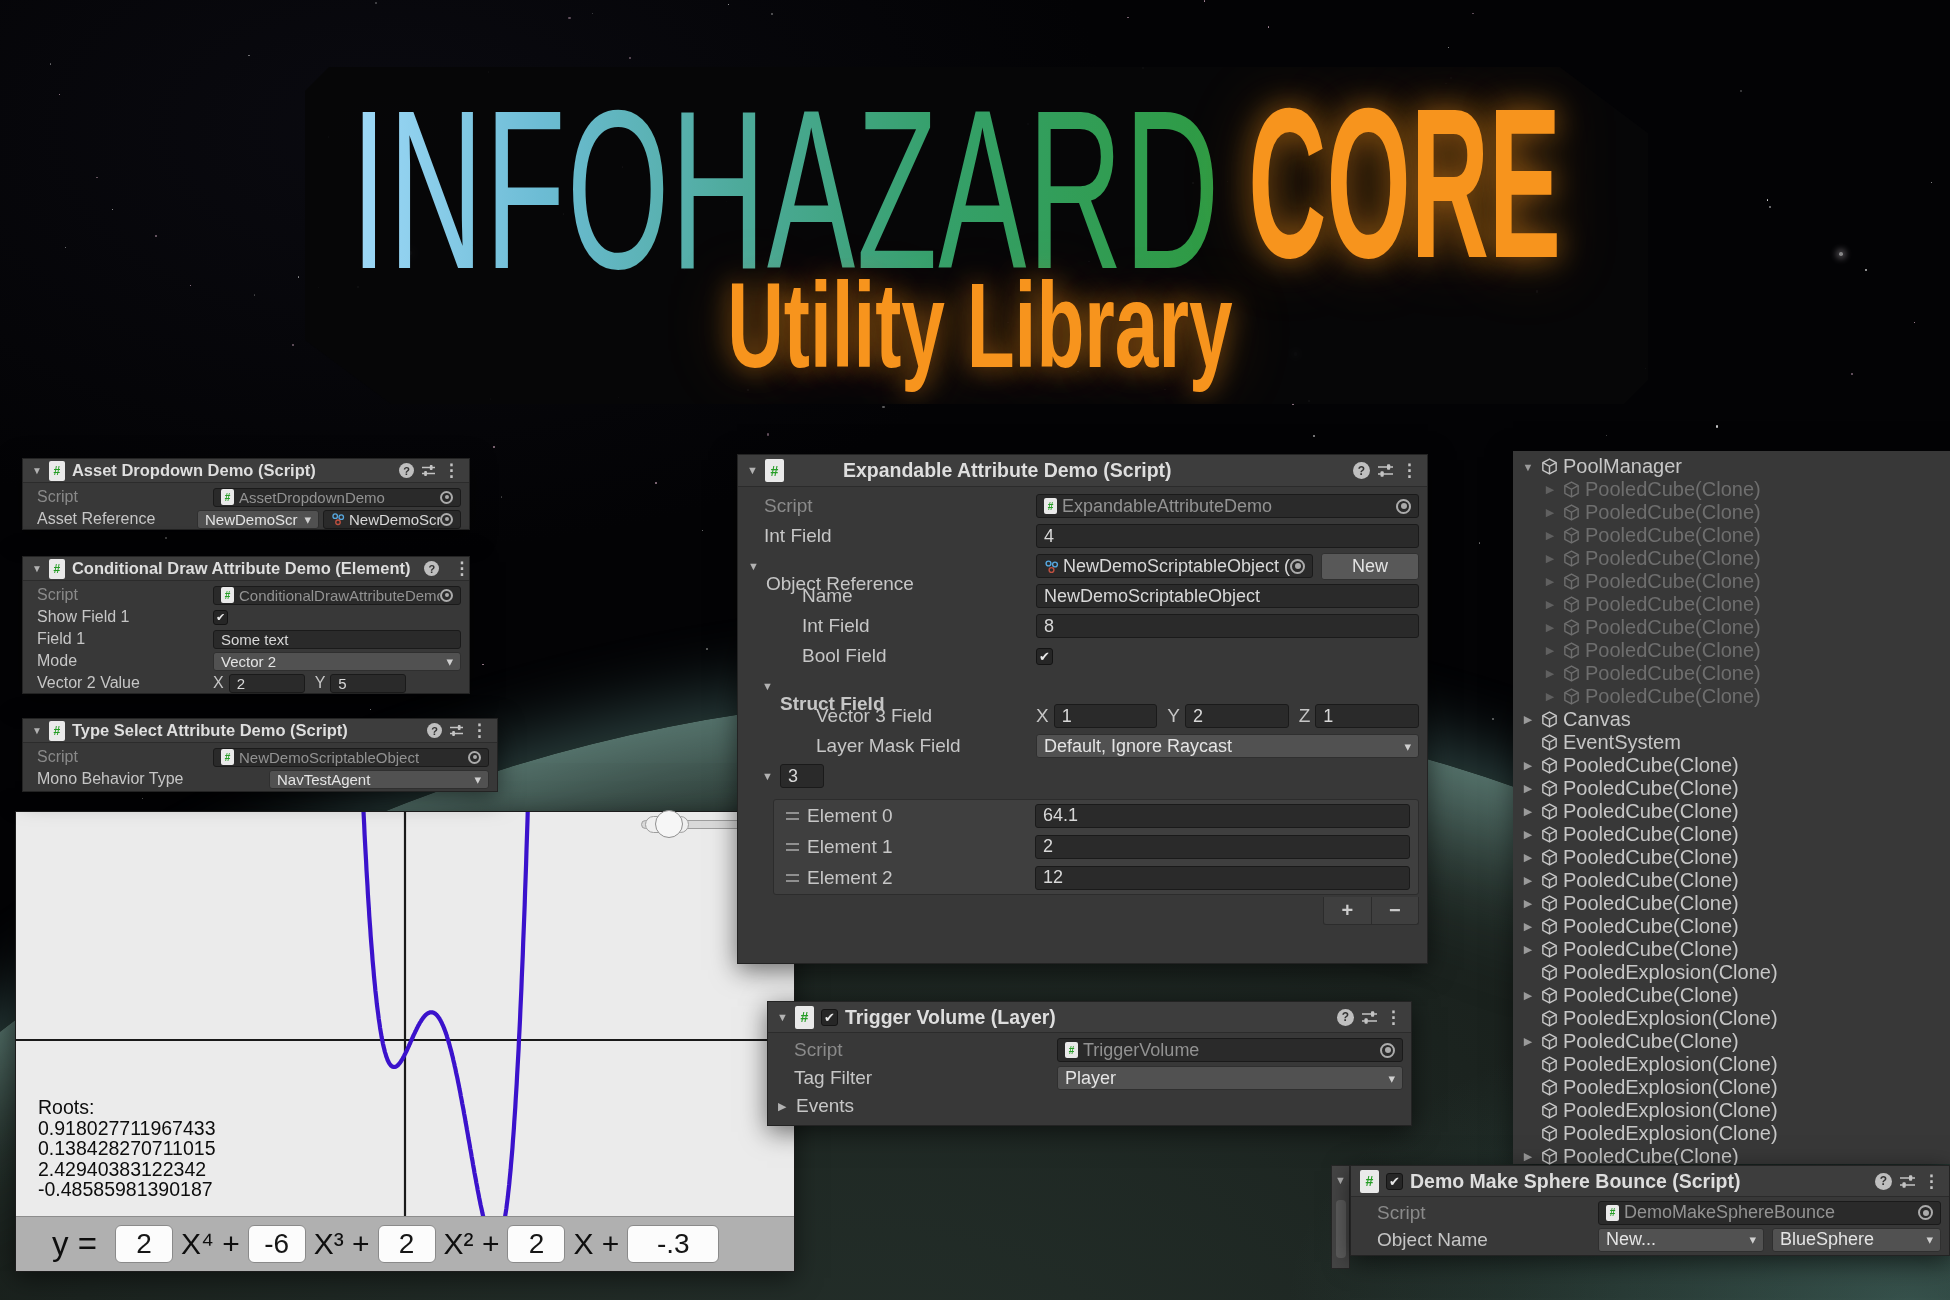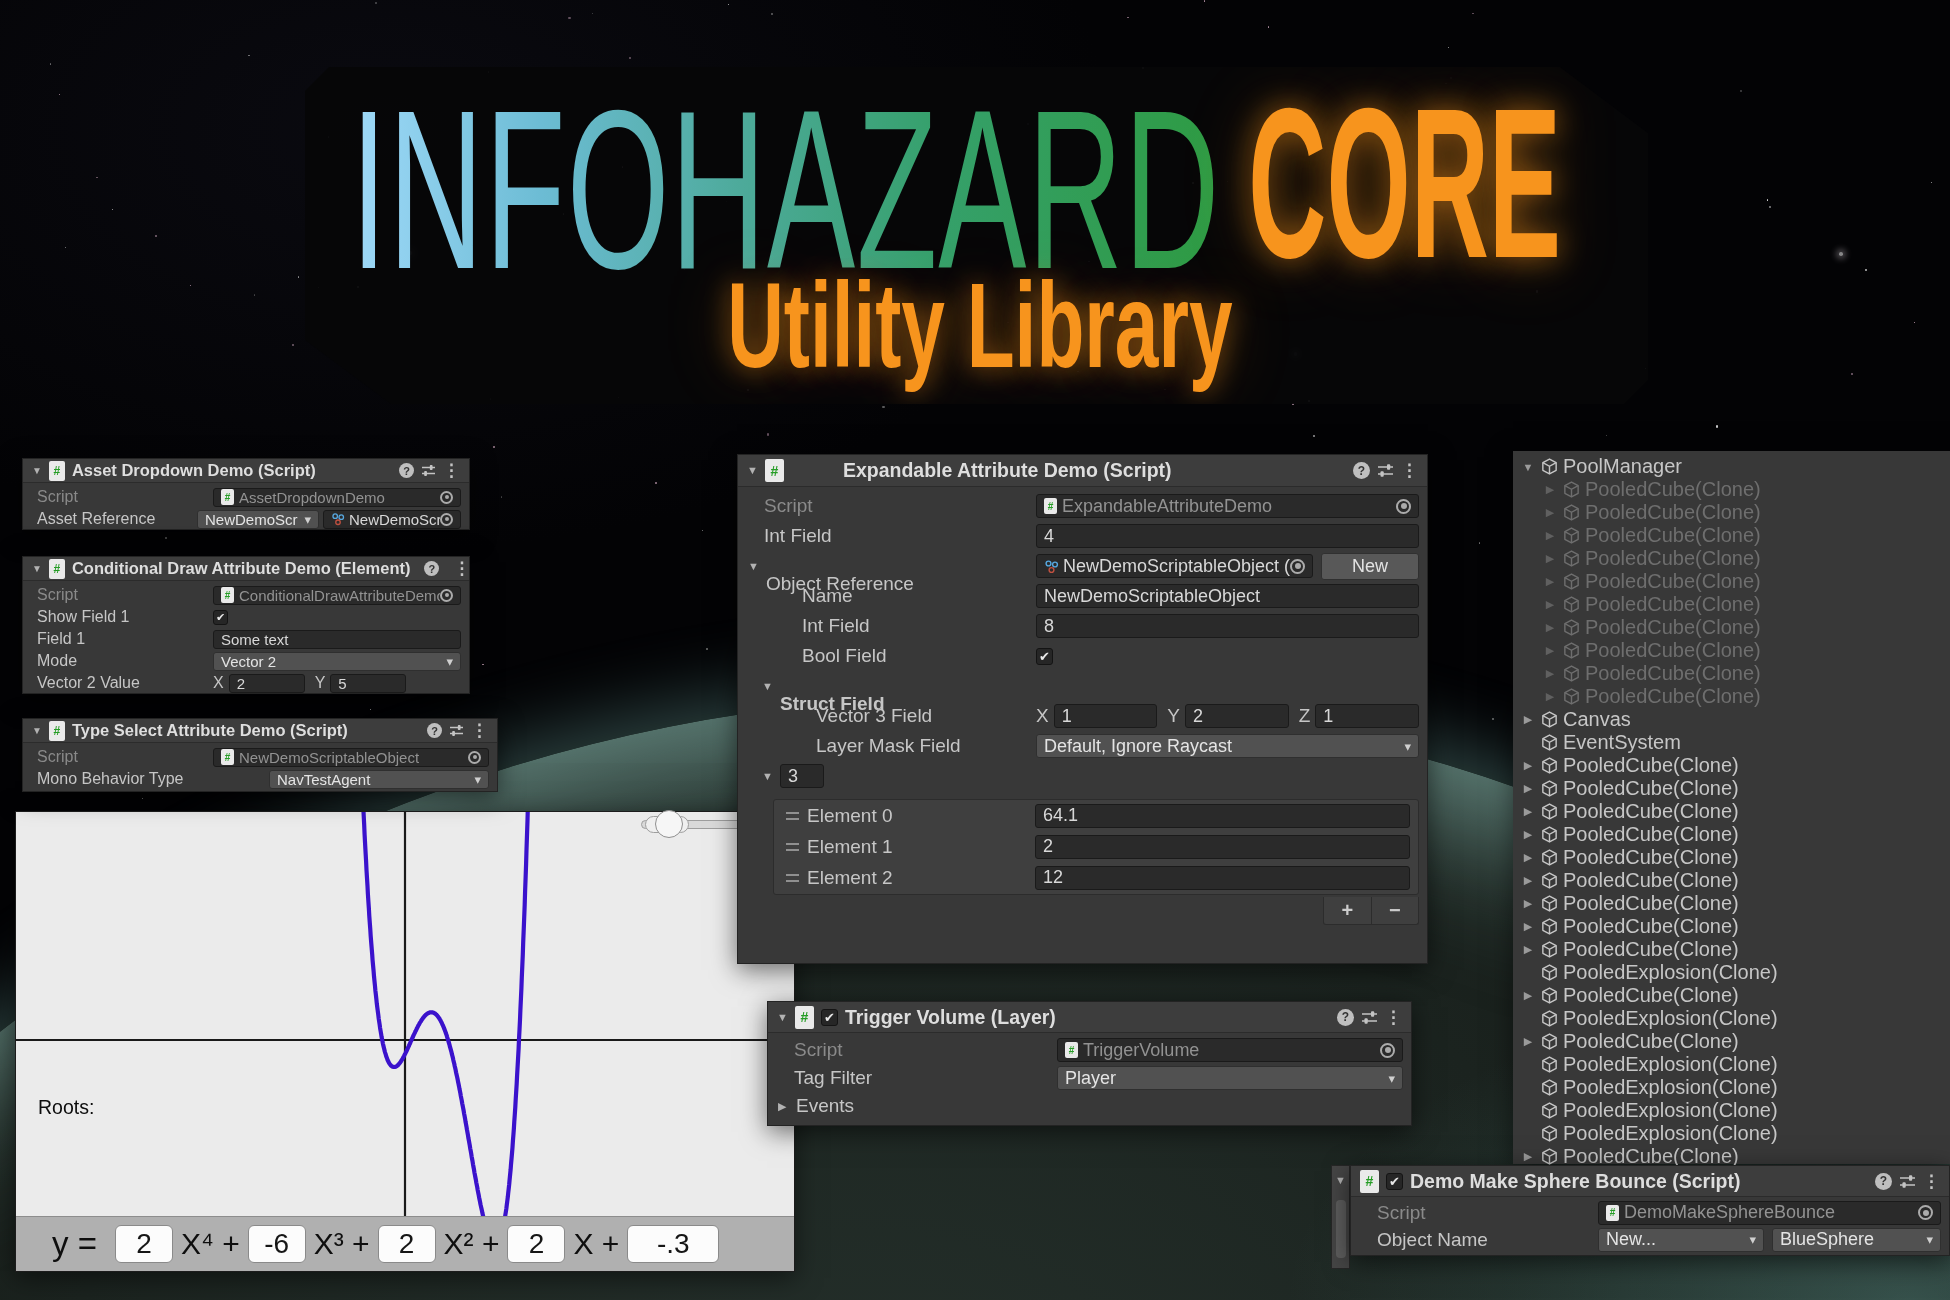--- a/index.html
+++ b/index.html
@@ -325,20 +325,26 @@
       <svg id="plotsvg" width="778" height="404">
         <line id="xaxis" stroke="#1a1a1a" stroke-width="2.2" x1="0" y1="227.9902280130293" x2="778" y2="227.9902280130293"></line>
         <line id="yaxis" stroke="#1a1a1a" stroke-width="2.2" x1="389" y1="0" x2="389" y2="404"></line>
         <path id="curve" fill="none" stroke-width="4.2" stroke-linejoin="round" d="M0.0 -30.0 L0.5 -30.0 L0.9 -30.0 L1.4 -30.0 L1.9 -30.0 L2.3 -30.0 L2.8 -30.0 L3.3 -30.0 L3.8 -30.0 L4.2 -30.0 L4.7 -30.0 L5.2 -30.0 L5.6 -30.0 L6.1 -30.0 L6.6 -30.0 L7.0 -30.0 L7.5 -30.0 L8.0 -30.0 L8.4 -30.0 L8.9 -30.0 L9.4 -30.0 L9.9 -30.0 L10.3 -30.0 L10.8 -30.0 L11.3 -30.0 L11.7 -30.0 L12.2 -30.0 L12.7 -30.0 L13.1 -30.0 L13.6 -30.0 L14.1 -30.0 L14.5 -30.0 L15.0 -30.0 L15.5 -30.0 L16.0 -30.0 L16.4 -30.0 L16.9 -30.0 L17.4 -30.0 L17.8 -30.0 L18.3 -30.0 L18.8 -30.0 L19.2 -30.0 L19.7 -30.0 L20.2 -30.0 L20.6 -30.0 L21.1 -30.0 L21.6 -30.0 L22.1 -30.0 L22.5 -30.0 L23.0 -30.0 L23.5 -30.0 L23.9 -30.0 L24.4 -30.0 L24.9 -30.0 L25.3 -30.0 L25.8 -30.0 L26.3 -30.0 L26.7 -30.0 L27.2 -30.0 L27.7 -30.0 L28.2 -30.0 L28.6 -30.0 L29.1 -30.0 L29.6 -30.0 L30.0 -30.0 L30.5 -30.0 L31.0 -30.0 L31.4 -30.0 L31.9 -30.0 L32.4 -30.0 L32.8 -30.0 L33.3 -30.0 L33.8 -30.0 L34.3 -30.0 L34.7 -30.0 L35.2 -30.0 L35.7 -30.0 L36.1 -30.0 L36.6 -30.0 L37.1 -30.0 L37.5 -30.0 L38.0 -30.0 L38.5 -30.0 L38.9 -30.0 L39.4 -30.0 L39.9 -30.0 L40.4 -30.0 L40.8 -30.0 L41.3 -30.0 L41.8 -30.0 L42.2 -30.0 L42.7 -30.0 L43.2 -30.0 L43.6 -30.0 L44.1 -30.0 L44.6 -30.0 L45.0 -30.0 L45.5 -30.0 L46.0 -30.0 L46.5 -30.0 L46.9 -30.0 L47.4 -30.0 L47.9 -30.0 L48.3 -30.0 L48.8 -30.0 L49.3 -30.0 L49.7 -30.0 L50.2 -30.0 L50.7 -30.0 L51.1 -30.0 L51.6 -30.0 L52.1 -30.0 L52.6 -30.0 L53.0 -30.0 L53.5 -30.0 L54.0 -30.0 L54.4 -30.0 L54.9 -30.0 L55.4 -30.0 L55.8 -30.0 L56.3 -30.0 L56.8 -30.0 L57.2 -30.0 L57.7 -30.0 L58.2 -30.0 L58.7 -30.0 L59.1 -30.0 L59.6 -30.0 L60.1 -30.0 L60.5 -30.0 L61.0 -30.0 L61.5 -30.0 L61.9 -30.0 L62.4 -30.0 L62.9 -30.0 L63.3 -30.0 L63.8 -30.0 L64.3 -30.0 L64.8 -30.0 L65.2 -30.0 L65.7 -30.0 L66.2 -30.0 L66.6 -30.0 L67.1 -30.0 L67.6 -30.0 L68.0 -30.0 L68.5 -30.0 L69.0 -30.0 L69.4 -30.0 L69.9 -30.0 L70.4 -30.0 L70.9 -30.0 L71.3 -30.0 L71.8 -30.0 L72.3 -30.0 L72.7 -30.0 L73.2 -30.0 L73.7 -30.0 L74.1 -30.0 L74.6 -30.0 L75.1 -30.0 L75.5 -30.0 L76.0 -30.0 L76.5 -30.0 L77.0 -30.0 L77.4 -30.0 L77.9 -30.0 L78.4 -30.0 L78.8 -30.0 L79.3 -30.0 L79.8 -30.0 L80.2 -30.0 L80.7 -30.0 L81.2 -30.0 L81.6 -30.0 L82.1 -30.0 L82.6 -30.0 L83.1 -30.0 L83.5 -30.0 L84.0 -30.0 L84.5 -30.0 L84.9 -30.0 L85.4 -30.0 L85.9 -30.0 L86.3 -30.0 L86.8 -30.0 L87.3 -30.0 L87.7 -30.0 L88.2 -30.0 L88.7 -30.0 L89.2 -30.0 L89.6 -30.0 L90.1 -30.0 L90.6 -30.0 L91.0 -30.0 L91.5 -30.0 L92.0 -30.0 L92.4 -30.0 L92.9 -30.0 L93.4 -30.0 L93.8 -30.0 L94.3 -30.0 L94.8 -30.0 L95.3 -30.0 L95.7 -30.0 L96.2 -30.0 L96.7 -30.0 L97.1 -30.0 L97.6 -30.0 L98.1 -30.0 L98.5 -30.0 L99.0 -30.0 L99.5 -30.0 L99.9 -30.0 L100.4 -30.0 L100.9 -30.0 L101.4 -30.0 L101.8 -30.0 L102.3 -30.0 L102.8 -30.0 L103.2 -30.0 L103.7 -30.0 L104.2 -30.0 L104.6 -30.0 L105.1 -30.0 L105.6 -30.0 L106.0 -30.0 L106.5 -30.0 L107.0 -30.0 L107.5 -30.0 L107.9 -30.0 L108.4 -30.0 L108.9 -30.0 L109.3 -30.0 L109.8 -30.0 L110.3 -30.0 L110.7 -30.0 L111.2 -30.0 L111.7 -30.0 L112.1 -30.0 L112.6 -30.0 L113.1 -30.0 L113.6 -30.0 L114.0 -30.0 L114.5 -30.0 L115.0 -30.0 L115.4 -30.0 L115.9 -30.0 L116.4 -30.0 L116.8 -30.0 L117.3 -30.0 L117.8 -30.0 L118.2 -30.0 L118.7 -30.0 L119.2 -30.0 L119.7 -30.0 L120.1 -30.0 L120.6 -30.0 L121.1 -30.0 L121.5 -30.0 L122.0 -30.0 L122.5 -30.0 L122.9 -30.0 L123.4 -30.0 L123.9 -30.0 L124.3 -30.0 L124.8 -30.0 L125.3 -30.0 L125.8 -30.0 L126.2 -30.0 L126.7 -30.0 L127.2 -30.0 L127.6 -30.0 L128.1 -30.0 L128.6 -30.0 L129.0 -30.0 L129.5 -30.0 L130.0 -30.0 L130.4 -30.0 L130.9 -30.0 L131.4 -30.0 L131.9 -30.0 L132.3 -30.0 L132.8 -30.0 L133.3 -30.0 L133.7 -30.0 L134.2 -30.0 L134.7 -30.0 L135.1 -30.0 L135.6 -30.0 L136.1 -30.0 L136.5 -30.0 L137.0 -30.0 L137.5 -30.0 L138.0 -30.0 L138.4 -30.0 L138.9 -30.0 L139.4 -30.0 L139.8 -30.0 L140.3 -30.0 L140.8 -30.0 L141.2 -30.0 L141.7 -30.0 L142.2 -30.0 L142.6 -30.0 L143.1 -30.0 L143.6 -30.0 L144.1 -30.0 L144.5 -30.0 L145.0 -30.0 L145.5 -30.0 L145.9 -30.0 L146.4 -30.0 L146.9 -30.0 L147.3 -30.0 L147.8 -30.0 L148.3 -30.0 L148.7 -30.0 L149.2 -30.0 L149.7 -30.0 L150.2 -30.0 L150.6 -30.0 L151.1 -30.0 L151.6 -30.0 L152.0 -30.0 L152.5 -30.0 L153.0 -30.0 L153.4 -30.0 L153.9 -30.0 L154.4 -30.0 L154.8 -30.0 L155.3 -30.0 L155.8 -30.0 L156.3 -30.0 L156.7 -30.0 L157.2 -30.0 L157.7 -30.0 L158.1 -30.0 L158.6 -30.0 L159.1 -30.0 L159.5 -30.0 L160.0 -30.0 L160.5 -30.0 L160.9 -30.0 L161.4 -30.0 L161.9 -30.0 L162.4 -30.0 L162.8 -30.0 L163.3 -30.0 L163.8 -30.0 L164.2 -30.0 L164.7 -30.0 L165.2 -30.0 L165.6 -30.0 L166.1 -30.0 L166.6 -30.0 L167.0 -30.0 L167.5 -30.0 L168.0 -30.0 L168.5 -30.0 L168.9 -30.0 L169.4 -30.0 L169.9 -30.0 L170.3 -30.0 L170.8 -30.0 L171.3 -30.0 L171.7 -30.0 L172.2 -30.0 L172.7 -30.0 L173.1 -30.0 L173.6 -30.0 L174.1 -30.0 L174.6 -30.0 L175.0 -30.0 L175.5 -30.0 L176.0 -30.0 L176.4 -30.0 L176.9 -30.0 L177.4 -30.0 L177.8 -30.0 L178.3 -30.0 L178.8 -30.0 L179.2 -30.0 L179.7 -30.0 L180.2 -30.0 L180.7 -30.0 L181.1 -30.0 L181.6 -30.0 L182.1 -30.0 L182.5 -30.0 L183.0 -30.0 L183.5 -30.0 L183.9 -30.0 L184.4 -30.0 L184.9 -30.0 L185.3 -30.0 L185.8 -30.0 L186.3 -30.0 L186.8 -30.0 L187.2 -30.0 L187.7 -30.0 L188.2 -30.0 L188.6 -30.0 L189.1 -30.0 L189.6 -30.0 L190.0 -30.0 L190.5 -30.0 L191.0 -30.0 L191.4 -30.0 L191.9 -30.0 L192.4 -30.0 L192.9 -30.0 L193.3 -30.0 L193.8 -30.0 L194.3 -30.0 L194.7 -30.0 L195.2 -30.0 L195.7 -30.0 L196.1 -30.0 L196.6 -30.0 L197.1 -30.0 L197.6 -30.0 L198.0 -30.0 L198.5 -30.0 L199.0 -30.0 L199.4 -30.0 L199.9 -30.0 L200.4 -30.0 L200.8 -30.0 L201.3 -30.0 L201.8 -30.0 L202.2 -30.0 L202.7 -30.0 L203.2 -30.0 L203.7 -30.0 L204.1 -30.0 L204.6 -30.0 L205.1 -30.0 L205.5 -30.0 L206.0 -30.0 L206.5 -30.0 L206.9 -30.0 L207.4 -30.0 L207.9 -30.0 L208.3 -30.0 L208.8 -30.0 L209.3 -30.0 L209.8 -30.0 L210.2 -30.0 L210.7 -30.0 L211.2 -30.0 L211.6 -30.0 L212.1 -30.0 L212.6 -30.0 L213.0 -30.0 L213.5 -30.0 L214.0 -30.0 L214.4 -30.0 L214.9 -30.0 L215.4 -30.0 L215.9 -30.0 L216.3 -30.0 L216.8 -30.0 L217.3 -30.0 L217.7 -30.0 L218.2 -30.0 L218.7 -30.0 L219.1 -30.0 L219.6 -30.0 L220.1 -30.0 L220.5 -30.0 L221.0 -30.0 L221.5 -30.0 L222.0 -30.0 L222.4 -30.0 L222.9 -30.0 L223.4 -30.0 L223.8 -30.0 L224.3 -30.0 L224.8 -30.0 L225.2 -30.0 L225.7 -30.0 L226.2 -30.0 L226.6 -30.0 L227.1 -30.0 L227.6 -30.0 L228.1 -30.0 L228.5 -30.0 L229.0 -30.0 L229.5 -30.0 L229.9 -30.0 L230.4 -30.0 L230.9 -30.0 L231.3 -30.0 L231.8 -30.0 L232.3 -30.0 L232.7 -30.0 L233.2 -30.0 L233.7 -30.0 L234.2 -30.0 L234.6 -30.0 L235.1 -30.0 L235.6 -30.0 L236.0 -30.0 L236.5 -30.0 L237.0 -30.0 L237.4 -30.0 L237.9 -30.0 L238.4 -30.0 L238.8 -30.0 L239.3 -30.0 L239.8 -30.0 L240.3 -30.0 L240.7 -30.0 L241.2 -30.0 L241.7 -30.0 L242.1 -30.0 L242.6 -30.0 L243.1 -30.0 L243.5 -30.0 L244.0 -30.0 L244.5 -30.0 L244.9 -30.0 L245.4 -30.0 L245.9 -30.0 L246.4 -30.0 L246.8 -30.0 L247.3 -30.0 L247.8 -30.0 L248.2 -30.0 L248.7 -30.0 L249.2 -30.0 L249.6 -30.0 L250.1 -30.0 L250.6 -30.0 L251.0 -30.0 L251.5 -30.0 L252.0 -30.0 L252.5 -30.0 L252.9 -30.0 L253.4 -30.0 L253.9 -30.0 L254.3 -30.0 L254.8 -30.0 L255.3 -30.0 L255.7 -30.0 L256.2 -30.0 L256.7 -30.0 L257.1 -30.0 L257.6 -30.0 L258.1 -30.0 L258.6 -30.0 L259.0 -30.0 L259.5 -30.0 L260.0 -30.0 L260.4 -30.0 L260.9 -30.0 L261.4 -30.0 L261.8 -30.0 L262.3 -30.0 L262.8 -30.0 L263.2 -30.0 L263.7 -30.0 L264.2 -30.0 L264.7 -30.0 L265.1 -30.0 L265.6 -30.0 L266.1 -30.0 L266.5 -30.0 L267.0 -30.0 L267.5 -30.0 L267.9 -30.0 L268.4 -30.0 L268.9 -30.0 L269.3 -30.0 L269.8 -30.0 L270.3 -30.0 L270.8 -30.0 L271.2 -30.0 L271.7 -30.0 L272.2 -30.0 L272.6 -30.0 L273.1 -30.0 L273.6 -30.0 L274.0 -30.0 L274.5 -30.0 L275.0 -30.0 L275.4 -30.0 L275.9 -30.0 L276.4 -30.0 L276.9 -30.0 L277.3 -30.0 L277.8 -30.0 L278.3 -30.0 L278.7 -30.0 L279.2 -30.0 L279.7 -30.0 L280.1 -30.0 L280.6 -30.0 L281.1 -30.0 L281.5 -30.0 L282.0 -30.0 L282.5 -30.0 L283.0 -30.0 L283.4 -30.0 L283.9 -30.0 L284.4 -30.0 L284.8 -30.0 L285.3 -30.0 L285.8 -30.0 L286.2 -30.0 L286.7 -30.0 L287.2 -30.0 L287.6 -30.0 L288.1 -30.0 L288.6 -30.0 L289.1 -30.0 L289.5 -30.0 L290.0 -30.0 L290.5 -30.0 L290.9 -30.0 L291.4 -30.0 L291.9 -30.0 L292.3 -30.0 L292.8 -30.0 L293.3 -30.0 L293.7 -30.0 L294.2 -30.0 L294.7 -30.0 L295.2 -30.0 L295.6 -30.0 L296.1 -30.0 L296.6 -30.0 L297.0 -30.0 L297.5 -30.0 L298.0 -30.0 L298.4 -30.0 L298.9 -30.0 L299.4 -30.0 L299.8 -30.0 L300.3 -30.0 L300.8 -30.0 L301.3 -30.0 L301.7 -30.0 L302.2 -30.0 L302.7 -30.0 L303.1 -30.0 L303.6 -30.0 L304.1 -30.0 L304.5 -30.0 L305.0 -30.0 L305.5 -30.0 L305.9 -30.0 L306.4 -30.0 L306.9 -30.0 L307.4 -30.0 L307.8 -30.0 L308.3 -30.0 L308.8 -30.0 L309.2 -30.0 L309.7 -30.0 L310.2 -30.0 L310.6 -30.0 L311.1 -30.0 L311.6 -30.0 L312.0 -30.0 L312.5 -30.0 L313.0 -30.0 L313.5 -30.0 L313.9 -30.0 L314.4 -30.0 L314.9 -30.0 L315.3 -30.0 L315.8 -30.0 L316.3 -30.0 L316.7 -30.0 L317.2 -30.0 L317.7 -30.0 L318.1 -30.0 L318.6 -30.0 L319.1 -30.0 L319.6 -30.0 L320.0 -30.0 L320.5 -30.0 L321.0 -30.0 L321.4 -30.0 L321.9 -30.0 L322.4 -30.0 L322.8 -30.0 L323.3 -30.0 L323.8 -30.0 L324.2 -30.0 L324.7 -30.0 L325.2 -30.0 L325.7 -30.0 L326.1 -30.0 L326.6 -30.0 L327.1 -30.0 L327.5 -30.0 L328.0 -30.0 L328.5 -30.0 L328.9 -30.0 L329.4 -30.0 L329.9 -30.0 L330.3 -30.0 L330.8 -30.0 L331.3 -30.0 L331.8 -30.0 L332.2 -30.0 L332.7 -30.0 L333.2 -30.0 L333.6 -30.0 L334.1 -30.0 L334.6 -30.0 L335.0 -30.0 L335.5 -30.0 L336.0 -30.0 L336.4 -30.0 L336.9 -30.0 L337.4 -30.0 L337.9 -30.0 L338.3 -30.0 L338.8 -30.0 L339.3 -30.0 L339.7 -30.0 L340.2 -30.0 L340.7 -30.0 L341.1 -30.0 L341.6 -30.0 L342.1 -30.0 L342.5 -30.0 L343.0 -30.0 L343.5 -30.0 L344.0 -30.0 L344.4 -30.0 L344.9 -30.0 L345.4 -30.0 L345.8 -30.0 L346.3 -27.2 L346.8 -16.7 L347.2 -6.5 L347.7 3.5 L348.2 13.2 L348.6 22.6 L349.1 31.8 L349.6 40.8 L350.1 49.5 L350.5 58.0 L351.0 66.2 L351.5 74.2 L351.9 82.0 L352.4 89.6 L352.9 97.0 L353.3 104.1 L353.8 111.0 L354.3 117.7 L354.7 124.2 L355.2 130.5 L355.7 136.6 L356.2 142.5 L356.6 148.3 L357.1 153.8 L357.6 159.1 L358.0 164.3 L358.5 169.3 L359.0 174.1 L359.4 178.7 L359.9 183.1 L360.4 187.4 L360.8 191.6 L361.3 195.5 L361.8 199.3 L362.3 203.0 L362.7 206.5 L363.2 209.8 L363.7 213.0 L364.1 216.1 L364.6 219.0 L365.1 221.8 L365.5 224.5 L366.0 227.0 L366.5 229.4 L366.9 231.6 L367.4 233.8 L367.9 235.8 L368.4 237.7 L368.8 239.5 L369.3 241.2 L369.8 242.7 L370.2 244.2 L370.7 245.5 L371.2 246.8 L371.6 248.0 L372.1 249.0 L372.6 250.0 L373.0 250.8 L373.5 251.6 L374.0 252.3 L374.5 252.9 L374.9 253.5 L375.4 253.9 L375.9 254.3 L376.3 254.6 L376.8 254.8 L377.3 254.9 L377.7 255.0 L378.2 255.0 L378.7 255.0 L379.1 254.9 L379.6 254.7 L380.1 254.5 L380.6 254.2 L381.0 253.9 L381.5 253.5 L382.0 253.1 L382.4 252.6 L382.9 252.1 L383.4 251.5 L383.8 250.9 L384.3 250.3 L384.8 249.6 L385.2 248.9 L385.7 248.1 L386.2 247.3 L386.7 246.5 L387.1 245.7 L387.6 244.8 L388.1 243.9 L388.5 243.0 L389.0 242.1 L389.5 241.1 L389.9 240.2 L390.4 239.2 L390.9 238.2 L391.3 237.2 L391.8 236.2 L392.3 235.1 L392.8 234.1 L393.2 233.1 L393.7 232.0 L394.2 231.0 L394.6 229.9 L395.1 228.9 L395.6 227.8 L396.0 226.8 L396.5 225.7 L397.0 224.7 L397.4 223.7 L397.9 222.6 L398.4 221.6 L398.9 220.6 L399.3 219.6 L399.8 218.7 L400.3 217.7 L400.7 216.8 L401.2 215.8 L401.7 214.9 L402.1 214.0 L402.6 213.1 L403.1 212.3 L403.5 211.5 L404.0 210.6 L404.5 209.9 L405.0 209.1 L405.4 208.4 L405.9 207.6 L406.4 207.0 L406.8 206.3 L407.3 205.7 L407.8 205.1 L408.2 204.5 L408.7 204.0 L409.2 203.5 L409.6 203.0 L410.1 202.6 L410.6 202.2 L411.1 201.8 L411.5 201.5 L412.0 201.2 L412.5 201.0 L412.9 200.7 L413.4 200.6 L413.9 200.4 L414.3 200.3 L414.8 200.3 L415.3 200.3 L415.7 200.3 L416.2 200.3 L416.7 200.4 L417.2 200.6 L417.6 200.8 L418.1 201.0 L418.6 201.3 L419.0 201.6 L419.5 201.9 L420.0 202.3 L420.4 202.8 L420.9 203.3 L421.4 203.8 L421.8 204.4 L422.3 205.0 L422.8 205.7 L423.3 206.4 L423.7 207.1 L424.2 207.9 L424.7 208.8 L425.1 209.7 L425.6 210.6 L426.1 211.6 L426.5 212.6 L427.0 213.7 L427.5 214.8 L427.9 215.9 L428.4 217.1 L428.9 218.4 L429.4 219.7 L429.8 221.0 L430.3 222.4 L430.8 223.8 L431.2 225.3 L431.7 226.8 L432.2 228.3 L432.6 229.9 L433.1 231.5 L433.6 233.2 L434.0 234.9 L434.5 236.6 L435.0 238.4 L435.5 240.2 L435.9 242.1 L436.4 244.0 L436.9 245.9 L437.3 247.9 L437.8 249.9 L438.3 251.9 L438.7 254.0 L439.2 256.1 L439.7 258.3 L440.1 260.5 L440.6 262.7 L441.1 264.9 L441.6 267.2 L442.0 269.5 L442.5 271.8 L443.0 274.2 L443.4 276.5 L443.9 278.9 L444.4 281.4 L444.8 283.8 L445.3 286.3 L445.8 288.8 L446.2 291.3 L446.7 293.9 L447.2 296.4 L447.7 299.0 L448.1 301.6 L448.6 304.2 L449.1 306.8 L449.5 309.5 L450.0 312.1 L450.5 314.8 L450.9 317.4 L451.4 320.1 L451.9 322.8 L452.3 325.5 L452.8 328.2 L453.3 330.9 L453.8 333.6 L454.2 336.3 L454.7 338.9 L455.2 341.6 L455.6 344.3 L456.1 347.0 L456.6 349.7 L457.0 352.3 L457.5 355.0 L458.0 357.6 L458.4 360.3 L458.9 362.9 L459.4 365.5 L459.9 368.0 L460.3 370.6 L460.8 373.1 L461.3 375.6 L461.7 378.1 L462.2 380.6 L462.7 383.0 L463.1 385.4 L463.6 387.8 L464.1 390.1 L464.5 392.4 L465.0 394.6 L465.5 396.8 L466.0 399.0 L466.4 401.1 L466.9 403.2 L467.4 405.2 L467.8 407.2 L468.3 409.1 L468.8 411.0 L469.2 412.8 L469.7 414.6 L470.2 416.2 L470.6 417.9 L471.1 419.4 L471.6 420.9 L472.1 422.4 L472.5 423.7 L473.0 425.0 L473.5 426.2 L473.9 427.3 L474.4 428.3 L474.9 429.3 L475.3 430.1 L475.8 430.9 L476.3 431.6 L476.7 432.2 L477.2 432.7 L477.7 433.1 L478.2 433.4 L478.6 433.6 L479.1 433.6 L479.6 433.6 L480.0 433.5 L480.5 433.2 L481.0 432.8 L481.4 432.3 L481.9 431.7 L482.4 431.0 L482.8 430.1 L483.3 429.1 L483.8 427.9 L484.3 426.7 L484.7 425.2 L485.2 423.7 L485.7 422.0 L486.1 420.1 L486.6 418.1 L487.1 415.9 L487.5 413.6 L488.0 411.1 L488.5 408.5 L488.9 405.7 L489.4 402.7 L489.9 399.5 L490.4 396.2 L490.8 392.7 L491.3 389.0 L491.8 385.1 L492.2 381.1 L492.7 376.8 L493.2 372.3 L493.6 367.7 L494.1 362.8 L494.6 357.8 L495.0 352.5 L495.5 347.0 L496.0 341.3 L496.5 335.4 L496.9 329.2 L497.4 322.8 L497.9 316.2 L498.3 309.4 L498.8 302.3 L499.3 295.0 L499.7 287.5 L500.2 279.7 L500.7 271.6 L501.1 263.3 L501.6 254.7 L502.1 245.9 L502.6 236.8 L503.0 227.4 L503.5 217.8 L504.0 207.9 L504.4 197.7 L504.9 187.2 L505.4 176.4 L505.8 165.3 L506.3 154.0 L506.8 142.3 L507.2 130.3 L507.7 118.1 L508.2 105.5 L508.7 92.6 L509.1 79.3 L509.6 65.8 L510.1 51.9 L510.5 37.7 L511.0 23.1 L511.5 8.2 L511.9 -7.0 L512.4 -22.6 L512.9 -30.0 L513.3 -30.0 L513.8 -30.0 L514.3 -30.0 L514.8 -30.0 L515.2 -30.0 L515.7 -30.0 L516.2 -30.0 L516.6 -30.0 L517.1 -30.0 L517.6 -30.0 L518.0 -30.0 L518.5 -30.0 L519.0 -30.0 L519.4 -30.0 L519.9 -30.0 L520.4 -30.0 L520.9 -30.0 L521.3 -30.0 L521.8 -30.0 L522.3 -30.0 L522.7 -30.0 L523.2 -30.0 L523.7 -30.0 L524.1 -30.0 L524.6 -30.0 L525.1 -30.0 L525.5 -30.0 L526.0 -30.0 L526.5 -30.0 L527.0 -30.0 L527.4 -30.0 L527.9 -30.0 L528.4 -30.0 L528.8 -30.0 L529.3 -30.0 L529.8 -30.0 L530.2 -30.0 L530.7 -30.0 L531.2 -30.0 L531.6 -30.0 L532.1 -30.0 L532.6 -30.0 L533.1 -30.0 L533.5 -30.0 L534.0 -30.0 L534.5 -30.0 L534.9 -30.0 L535.4 -30.0 L535.9 -30.0 L536.3 -30.0 L536.8 -30.0 L537.3 -30.0 L537.7 -30.0 L538.2 -30.0 L538.7 -30.0 L539.2 -30.0 L539.6 -30.0 L540.1 -30.0 L540.6 -30.0 L541.0 -30.0 L541.5 -30.0 L542.0 -30.0 L542.4 -30.0 L542.9 -30.0 L543.4 -30.0 L543.8 -30.0 L544.3 -30.0 L544.8 -30.0 L545.3 -30.0 L545.7 -30.0 L546.2 -30.0 L546.7 -30.0 L547.1 -30.0 L547.6 -30.0 L548.1 -30.0 L548.5 -30.0 L549.0 -30.0 L549.5 -30.0 L549.9 -30.0 L550.4 -30.0 L550.9 -30.0 L551.4 -30.0 L551.8 -30.0 L552.3 -30.0 L552.8 -30.0 L553.2 -30.0 L553.7 -30.0 L554.2 -30.0 L554.6 -30.0 L555.1 -30.0 L555.6 -30.0 L556.0 -30.0 L556.5 -30.0 L557.0 -30.0 L557.5 -30.0 L557.9 -30.0 L558.4 -30.0 L558.9 -30.0 L559.3 -30.0 L559.8 -30.0 L560.3 -30.0 L560.7 -30.0 L561.2 -30.0 L561.7 -30.0 L562.1 -30.0 L562.6 -30.0 L563.1 -30.0 L563.6 -30.0 L564.0 -30.0 L564.5 -30.0 L565.0 -30.0 L565.4 -30.0 L565.9 -30.0 L566.4 -30.0 L566.8 -30.0 L567.3 -30.0 L567.8 -30.0 L568.2 -30.0 L568.7 -30.0 L569.2 -30.0 L569.7 -30.0 L570.1 -30.0 L570.6 -30.0 L571.1 -30.0 L571.5 -30.0 L572.0 -30.0 L572.5 -30.0 L572.9 -30.0 L573.4 -30.0 L573.9 -30.0 L574.3 -30.0 L574.8 -30.0 L575.3 -30.0 L575.8 -30.0 L576.2 -30.0 L576.7 -30.0 L577.2 -30.0 L577.6 -30.0 L578.1 -30.0 L578.6 -30.0 L579.0 -30.0 L579.5 -30.0 L580.0 -30.0 L580.4 -30.0 L580.9 -30.0 L581.4 -30.0 L581.9 -30.0 L582.3 -30.0 L582.8 -30.0 L583.3 -30.0 L583.7 -30.0 L584.2 -30.0 L584.7 -30.0 L585.1 -30.0 L585.6 -30.0 L586.1 -30.0 L586.6 -30.0 L587.0 -30.0 L587.5 -30.0 L588.0 -30.0 L588.4 -30.0 L588.9 -30.0 L589.4 -30.0 L589.8 -30.0 L590.3 -30.0 L590.8 -30.0 L591.2 -30.0 L591.7 -30.0 L592.2 -30.0 L592.7 -30.0 L593.1 -30.0 L593.6 -30.0 L594.1 -30.0 L594.5 -30.0 L595.0 -30.0 L595.5 -30.0 L595.9 -30.0 L596.4 -30.0 L596.9 -30.0 L597.3 -30.0 L597.8 -30.0 L598.3 -30.0 L598.8 -30.0 L599.2 -30.0 L599.7 -30.0 L600.2 -30.0 L600.6 -30.0 L601.1 -30.0 L601.6 -30.0 L602.0 -30.0 L602.5 -30.0 L603.0 -30.0 L603.4 -30.0 L603.9 -30.0 L604.4 -30.0 L604.9 -30.0 L605.3 -30.0 L605.8 -30.0 L606.3 -30.0 L606.7 -30.0 L607.2 -30.0 L607.7 -30.0 L608.1 -30.0 L608.6 -30.0 L609.1 -30.0 L609.5 -30.0 L610.0 -30.0 L610.5 -30.0 L611.0 -30.0 L611.4 -30.0 L611.9 -30.0 L612.4 -30.0 L612.8 -30.0 L613.3 -30.0 L613.8 -30.0 L614.2 -30.0 L614.7 -30.0 L615.2 -30.0 L615.6 -30.0 L616.1 -30.0 L616.6 -30.0 L617.1 -30.0 L617.5 -30.0 L618.0 -30.0 L618.5 -30.0 L618.9 -30.0 L619.4 -30.0 L619.9 -30.0 L620.3 -30.0 L620.8 -30.0 L621.3 -30.0 L621.7 -30.0 L622.2 -30.0 L622.7 -30.0 L623.2 -30.0 L623.6 -30.0 L624.1 -30.0 L624.6 -30.0 L625.0 -30.0 L625.5 -30.0 L626.0 -30.0 L626.4 -30.0 L626.9 -30.0 L627.4 -30.0 L627.8 -30.0 L628.3 -30.0 L628.8 -30.0 L629.3 -30.0 L629.7 -30.0 L630.2 -30.0 L630.7 -30.0 L631.1 -30.0 L631.6 -30.0 L632.1 -30.0 L632.5 -30.0 L633.0 -30.0 L633.5 -30.0 L633.9 -30.0 L634.4 -30.0 L634.9 -30.0 L635.4 -30.0 L635.8 -30.0 L636.3 -30.0 L636.8 -30.0 L637.2 -30.0 L637.7 -30.0 L638.2 -30.0 L638.6 -30.0 L639.1 -30.0 L639.6 -30.0 L640.0 -30.0 L640.5 -30.0 L641.0 -30.0 L641.5 -30.0 L641.9 -30.0 L642.4 -30.0 L642.9 -30.0 L643.3 -30.0 L643.8 -30.0 L644.3 -30.0 L644.7 -30.0 L645.2 -30.0 L645.7 -30.0 L646.1 -30.0 L646.6 -30.0 L647.1 -30.0 L647.6 -30.0 L648.0 -30.0 L648.5 -30.0 L649.0 -30.0 L649.4 -30.0 L649.9 -30.0 L650.4 -30.0 L650.8 -30.0 L651.3 -30.0 L651.8 -30.0 L652.2 -30.0 L652.7 -30.0 L653.2 -30.0 L653.7 -30.0 L654.1 -30.0 L654.6 -30.0 L655.1 -30.0 L655.5 -30.0 L656.0 -30.0 L656.5 -30.0 L656.9 -30.0 L657.4 -30.0 L657.9 -30.0 L658.3 -30.0 L658.8 -30.0 L659.3 -30.0 L659.8 -30.0 L660.2 -30.0 L660.7 -30.0 L661.2 -30.0 L661.6 -30.0 L662.1 -30.0 L662.6 -30.0 L663.0 -30.0 L663.5 -30.0 L664.0 -30.0 L664.4 -30.0 L664.9 -30.0 L665.4 -30.0 L665.9 -30.0 L666.3 -30.0 L666.8 -30.0 L667.3 -30.0 L667.7 -30.0 L668.2 -30.0 L668.7 -30.0 L669.1 -30.0 L669.6 -30.0 L670.1 -30.0 L670.5 -30.0 L671.0 -30.0 L671.5 -30.0 L672.0 -30.0 L672.4 -30.0 L672.9 -30.0 L673.4 -30.0 L673.8 -30.0 L674.3 -30.0 L674.8 -30.0 L675.2 -30.0 L675.7 -30.0 L676.2 -30.0 L676.6 -30.0 L677.1 -30.0 L677.6 -30.0 L678.1 -30.0 L678.5 -30.0 L679.0 -30.0 L679.5 -30.0 L679.9 -30.0 L680.4 -30.0 L680.9 -30.0 L681.3 -30.0 L681.8 -30.0 L682.3 -30.0 L682.7 -30.0 L683.2 -30.0 L683.7 -30.0 L684.2 -30.0 L684.6 -30.0 L685.1 -30.0 L685.6 -30.0 L686.0 -30.0 L686.5 -30.0 L687.0 -30.0 L687.4 -30.0 L687.9 -30.0 L688.4 -30.0 L688.8 -30.0 L689.3 -30.0 L689.8 -30.0 L690.3 -30.0 L690.7 -30.0 L691.2 -30.0 L691.7 -30.0 L692.1 -30.0 L692.6 -30.0 L693.1 -30.0 L693.5 -30.0 L694.0 -30.0 L694.5 -30.0 L694.9 -30.0 L695.4 -30.0 L695.9 -30.0 L696.4 -30.0 L696.8 -30.0 L697.3 -30.0 L697.8 -30.0 L698.2 -30.0 L698.7 -30.0 L699.2 -30.0 L699.6 -30.0 L700.1 -30.0 L700.6 -30.0 L701.0 -30.0 L701.5 -30.0 L702.0 -30.0 L702.5 -30.0 L702.9 -30.0 L703.4 -30.0 L703.9 -30.0 L704.3 -30.0 L704.8 -30.0 L705.3 -30.0 L705.7 -30.0 L706.2 -30.0 L706.7 -30.0 L707.1 -30.0 L707.6 -30.0 L708.1 -30.0 L708.6 -30.0 L709.0 -30.0 L709.5 -30.0 L710.0 -30.0 L710.4 -30.0 L710.9 -30.0 L711.4 -30.0 L711.8 -30.0 L712.3 -30.0 L712.8 -30.0 L713.2 -30.0 L713.7 -30.0 L714.2 -30.0 L714.7 -30.0 L715.1 -30.0 L715.6 -30.0 L716.1 -30.0 L716.5 -30.0 L717.0 -30.0 L717.5 -30.0 L717.9 -30.0 L718.4 -30.0 L718.9 -30.0 L719.3 -30.0 L719.8 -30.0 L720.3 -30.0 L720.8 -30.0 L721.2 -30.0 L721.7 -30.0 L722.2 -30.0 L722.6 -30.0 L723.1 -30.0 L723.6 -30.0 L724.0 -30.0 L724.5 -30.0 L725.0 -30.0 L725.4 -30.0 L725.9 -30.0 L726.4 -30.0 L726.9 -30.0 L727.3 -30.0 L727.8 -30.0 L728.3 -30.0 L728.7 -30.0 L729.2 -30.0 L729.7 -30.0 L730.1 -30.0 L730.6 -30.0 L731.1 -30.0 L731.5 -30.0 L732.0 -30.0 L732.5 -30.0 L733.0 -30.0 L733.4 -30.0 L733.9 -30.0 L734.4 -30.0 L734.8 -30.0 L735.3 -30.0 L735.8 -30.0 L736.2 -30.0 L736.7 -30.0 L737.2 -30.0 L737.6 -30.0 L738.1 -30.0 L738.6 -30.0 L739.1 -30.0 L739.5 -30.0 L740.0 -30.0 L740.5 -30.0 L740.9 -30.0 L741.4 -30.0 L741.9 -30.0 L742.3 -30.0 L742.8 -30.0 L743.3 -30.0 L743.7 -30.0 L744.2 -30.0 L744.7 -30.0 L745.2 -30.0 L745.6 -30.0 L746.1 -30.0 L746.6 -30.0 L747.0 -30.0 L747.5 -30.0 L748.0 -30.0 L748.4 -30.0 L748.9 -30.0 L749.4 -30.0 L749.8 -30.0 L750.3 -30.0 L750.8 -30.0 L751.3 -30.0 L751.7 -30.0 L752.2 -30.0 L752.7 -30.0 L753.1 -30.0 L753.6 -30.0 L754.1 -30.0 L754.5 -30.0 L755.0 -30.0 L755.5 -30.0 L755.9 -30.0 L756.4 -30.0 L756.9 -30.0 L757.4 -30.0 L757.8 -30.0 L758.3 -30.0 L758.8 -30.0 L759.2 -30.0 L759.7 -30.0 L760.2 -30.0 L760.6 -30.0 L761.1 -30.0 L761.6 -30.0 L762.0 -30.0 L762.5 -30.0 L763.0 -30.0 L763.5 -30.0 L763.9 -30.0 L764.4 -30.0 L764.9 -30.0 L765.3 -30.0 L765.8 -30.0 L766.3 -30.0 L766.7 -30.0 L767.2 -30.0 L767.7 -30.0 L768.1 -30.0 L768.6 -30.0 L769.1 -30.0 L769.6 -30.0 L770.0 -30.0 L770.5 -30.0 L771.0 -30.0 L771.4 -30.0 L771.9 -30.0 L772.4 -30.0 L772.8 -30.0 L773.3 -30.0 L773.8 -30.0 L774.2 -30.0 L774.7 -30.0 L775.2 -30.0 L775.7 -30.0 L776.1 -30.0 L776.6 -30.0 L777.1 -30.0 L777.5 -30.0 L778.0 -30.0" stroke="#3b12cc"></path>
       </svg>
       <div class="slider-track"></div>
       <div class="slider-fill"></div>
       <div class="slider-handle"></div>
       <div class="roots">
         <div>Roots:</div>
+        <div id="roots-lines">
+            <div>0.918027711967433</div>
+            <div>0.138428270711015</div>
+            <div>2.42940383122342</div>
+            <div>-0.48585981390187</div>
+          </div>
       </div>
     </div>
     <div class="eqbar">
       <span class="eqlhs">y =</span>
       <span id="eq-terms" style="display:flex;align-items:center;">
           <span class="eqbox">2</span>
           <span class="eqterm">X⁴ +</span>
           <span class="eqbox">-6</span>
           <span class="eqterm">X³ +</span>
           <span class="eqbox">2</span>

